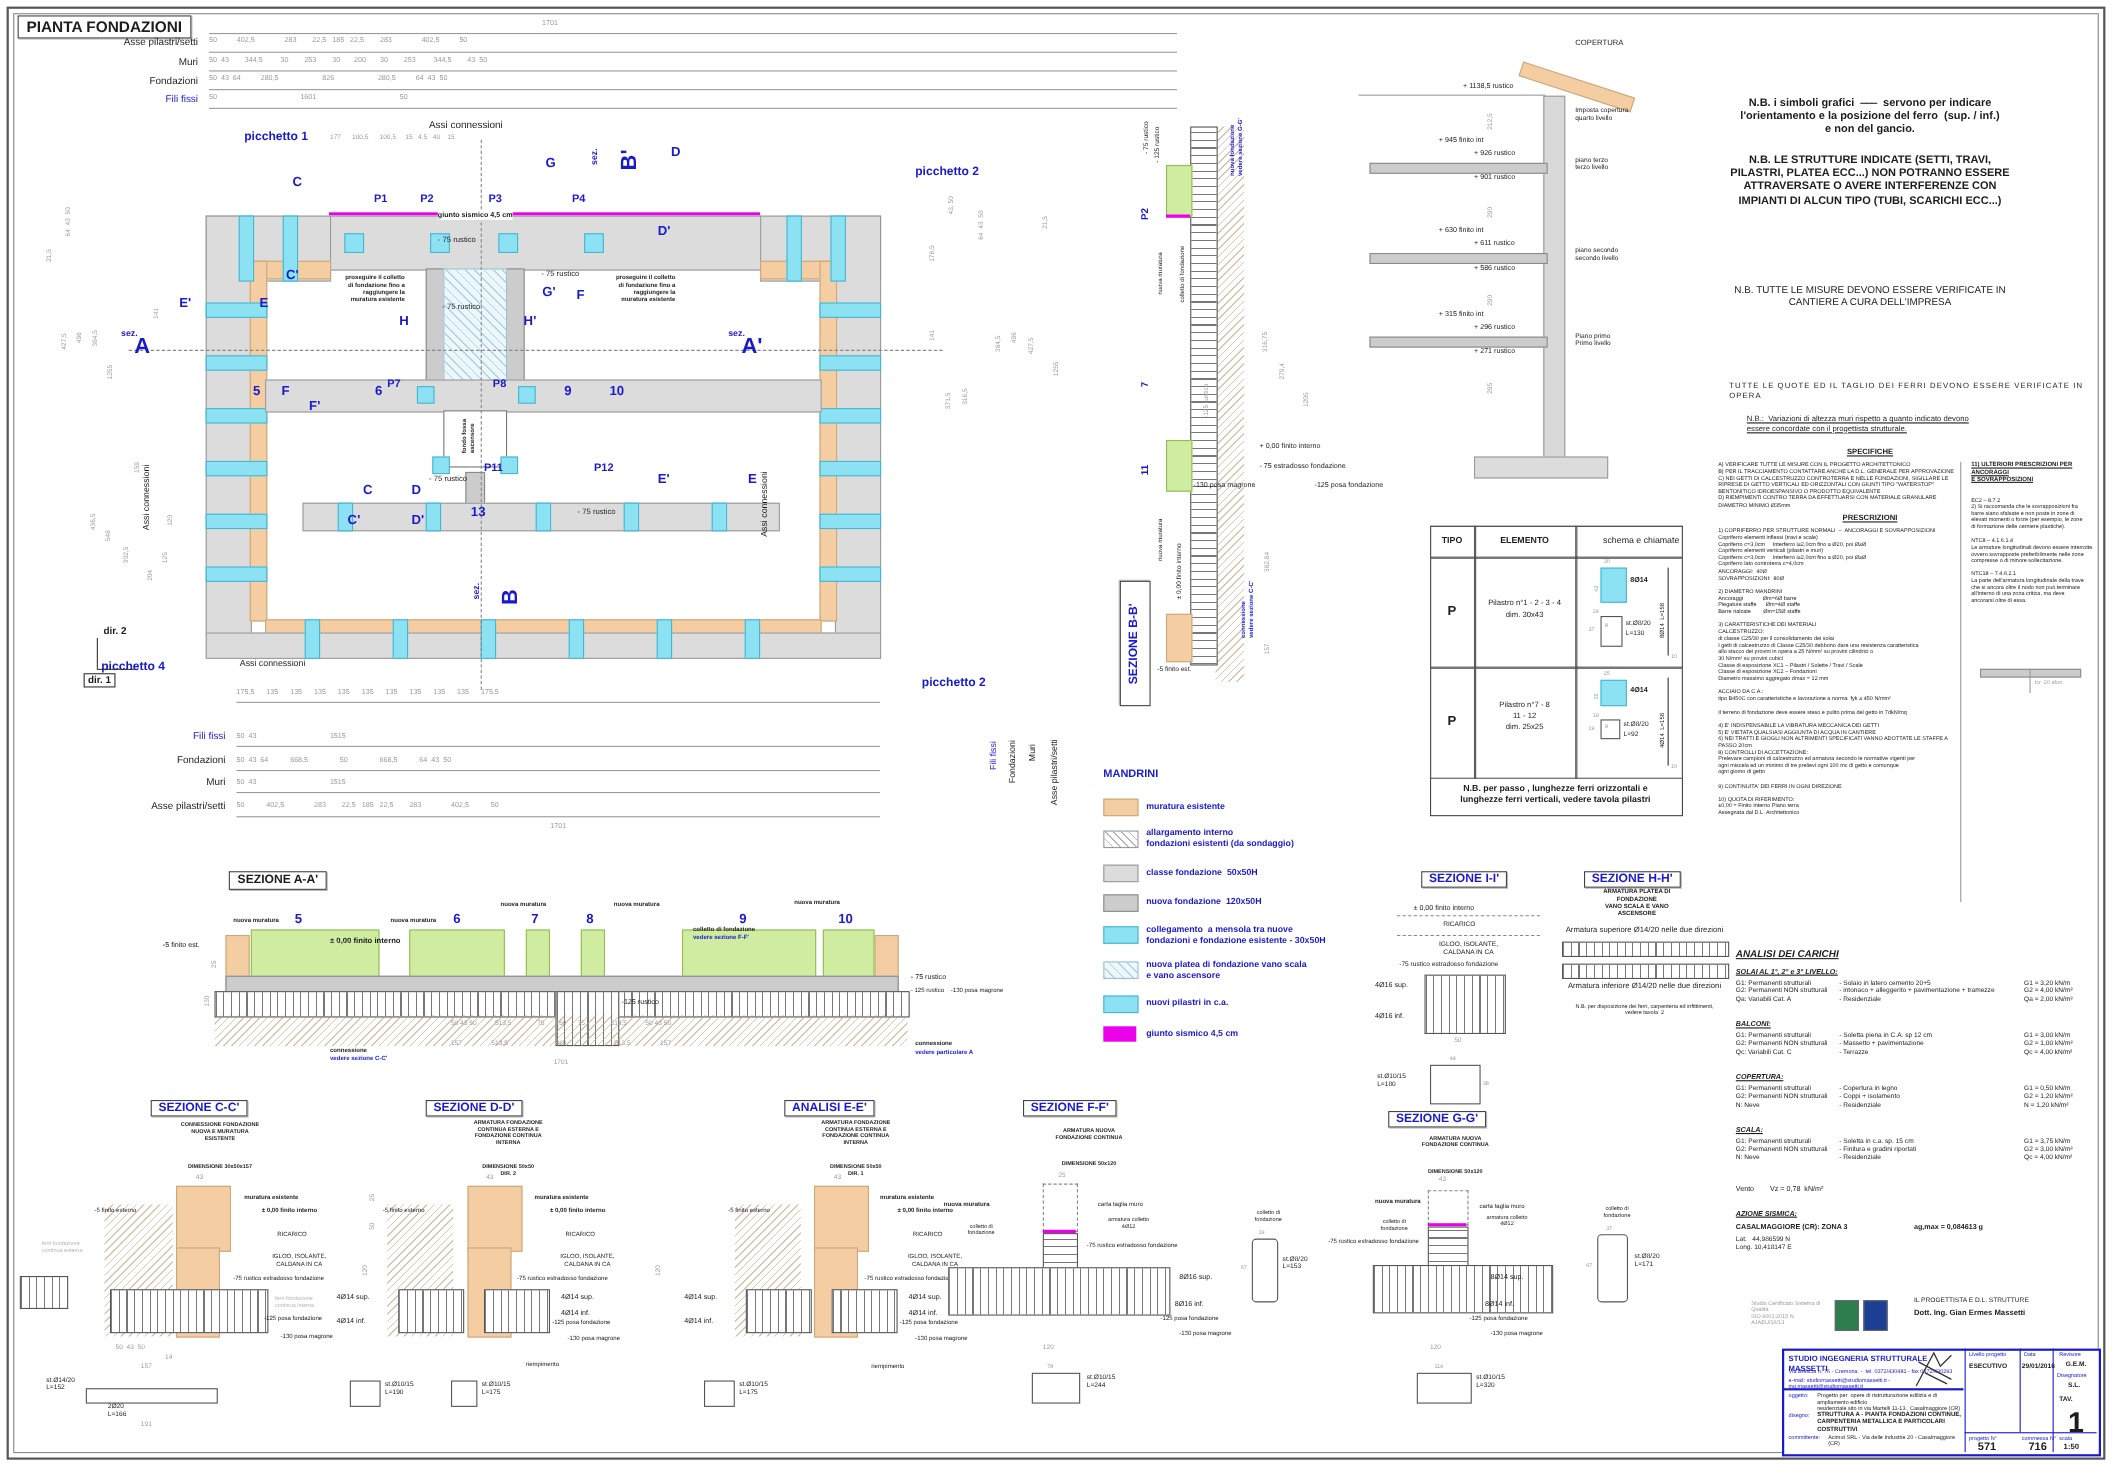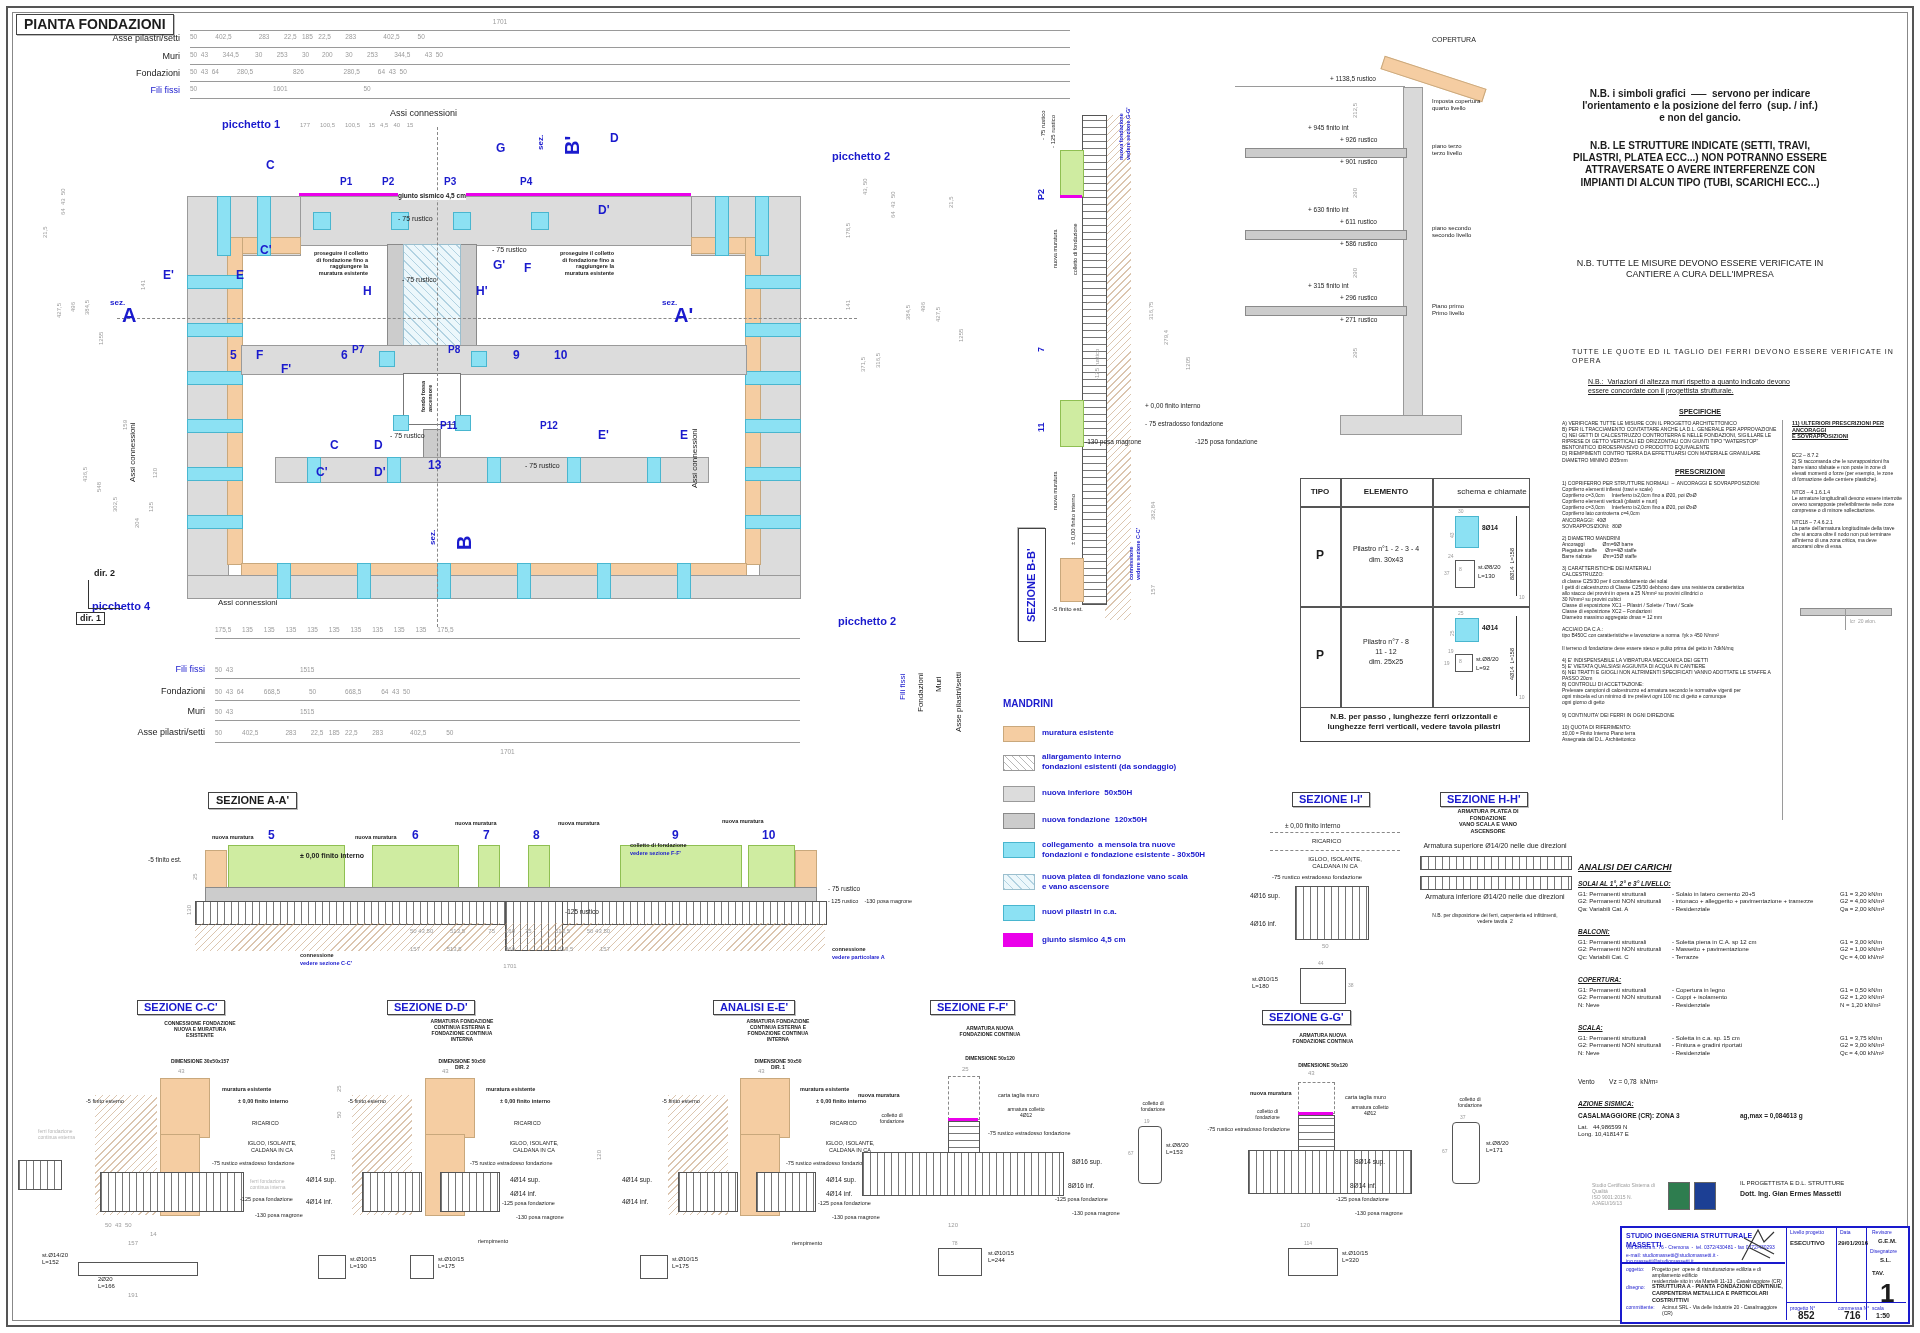--- a/index.html
+++ b/index.html
@@ -467,21 +467,21 @@
   <div class="t f8 b c" style="left:1302px;top:712px;width:224px;">N.B. per passo , lunghezze ferri orizzontali e
 lunghezze ferri verticali, vedere tavola pilastri</div>
 
   <div class="t f10 b blue" style="left:1003px;top:698px;">MANDRINI</div>
   <div class="swatch orange" style="left:1003px;top:726px;"></div>
   <div class="t f8 b blue" style="left:1042px;top:728px;width:200px;">muratura esistente</div>
   <div class="swatch hatchW" style="left:1003px;top:755px;"></div>
   <div class="t f8 b blue" style="left:1042px;top:752px;width:210px;">allargamento interno
 fondazioni esistenti (da sondaggio)</div>
   <div class="swatch grayf" style="left:1003px;top:786px;"></div>
-  <div class="t f8 b blue" style="left:1042px;top:788px;width:210px;">nuova inferiore  50x50H</div>
+  <div class="t f8 b blue" style="left:1042px;top:788px;width:210px;">classe fondazione  50x50H</div>
   <div class="swatch grayf2" style="left:1003px;top:813px;"></div>
   <div class="t f8 b blue" style="left:1042px;top:815px;width:210px;">nuova fondazione  120x50H</div>
   <div class="swatch cyan" style="left:1003px;top:842px;"></div>
   <div class="t f8 b blue" style="left:1042px;top:840px;width:215px;">collegamento  a mensola tra nuove
 fondazioni e fondazione esistente - 30x50H</div>
   <div class="swatch hatchB" style="left:1003px;top:874px;"></div>
   <div class="t f8 b blue" style="left:1042px;top:872px;width:215px;">nuova platea di fondazione vano scala
 e vano ascensore</div>
   <div class="swatch cyan" style="left:1003px;top:905px;"></div>
   <div class="t f8 b blue" style="left:1042px;top:907px;width:215px;">nuovi pilastri in c.a.</div>
@@ -808,18 +808,18 @@
   <div class="t f5 blue" style="left:1840px;top:1229px;">Data</div>
   <div class="t f6 b" style="left:1838px;top:1240px;">29/01/2016</div>
   <div class="t f5 blue" style="left:1872px;top:1229px;">Revisore</div>
   <div class="t f6 b" style="left:1878px;top:1238px;">G.E.M.</div>
   <div class="t f5 blue" style="left:1870px;top:1248px;">Disegnatore</div>
   <div class="t f6 b" style="left:1880px;top:1257px;">S.L.</div>
   <div class="t f6 b" style="left:1872px;top:1270px;">TAV.</div>
   <div class="t" style="left:1880px;top:1278px;font-size:26px;font-weight:bold;position:absolute;">1</div>
   <div class="abs" style="left:1786px;top:1302px;width:120px;height:1px;background:#1a1acd;"></div>
   <div class="t f5 blue" style="left:1790px;top:1305px;">progetto N°</div>
-  <div class="t f10 b" style="left:1798px;top:1310px;">852</div>
+  <div class="t f10 b" style="left:1798px;top:1310px;">571</div>
   <div class="t f5 blue" style="left:1838px;top:1305px;">commessa N°</div>
   <div class="t f10 b" style="left:1844px;top:1310px;">716</div>
   <div class="t f5 blue" style="left:1872px;top:1305px;">scala</div>
   <div class="t f7 b" style="left:1876px;top:1312px;">1:50</div>
 </div>
 
 </body></html>

